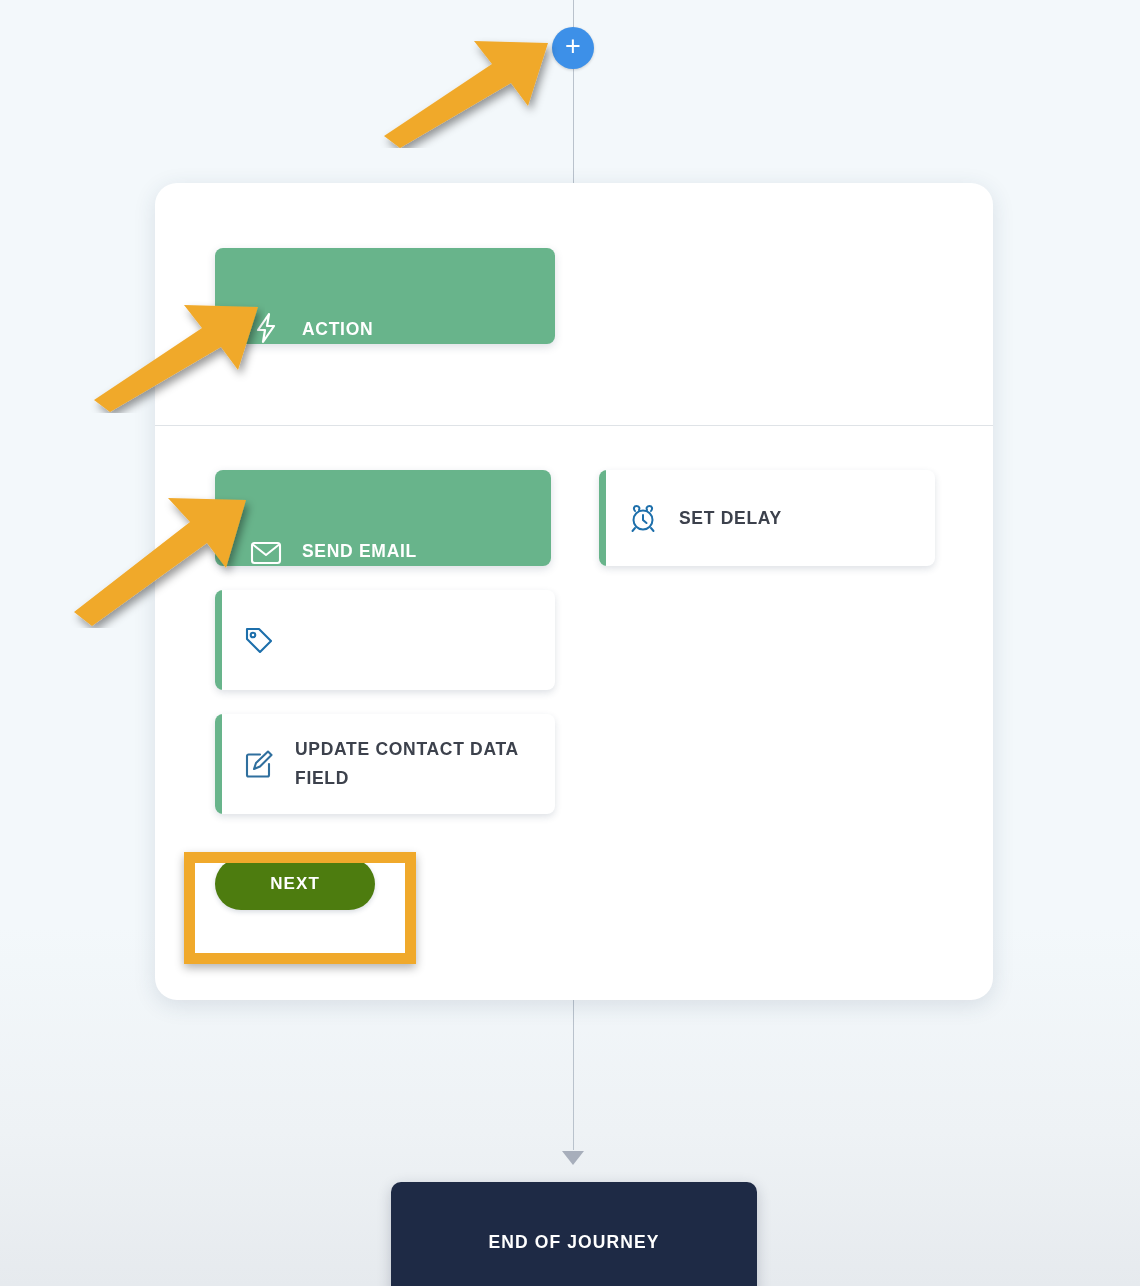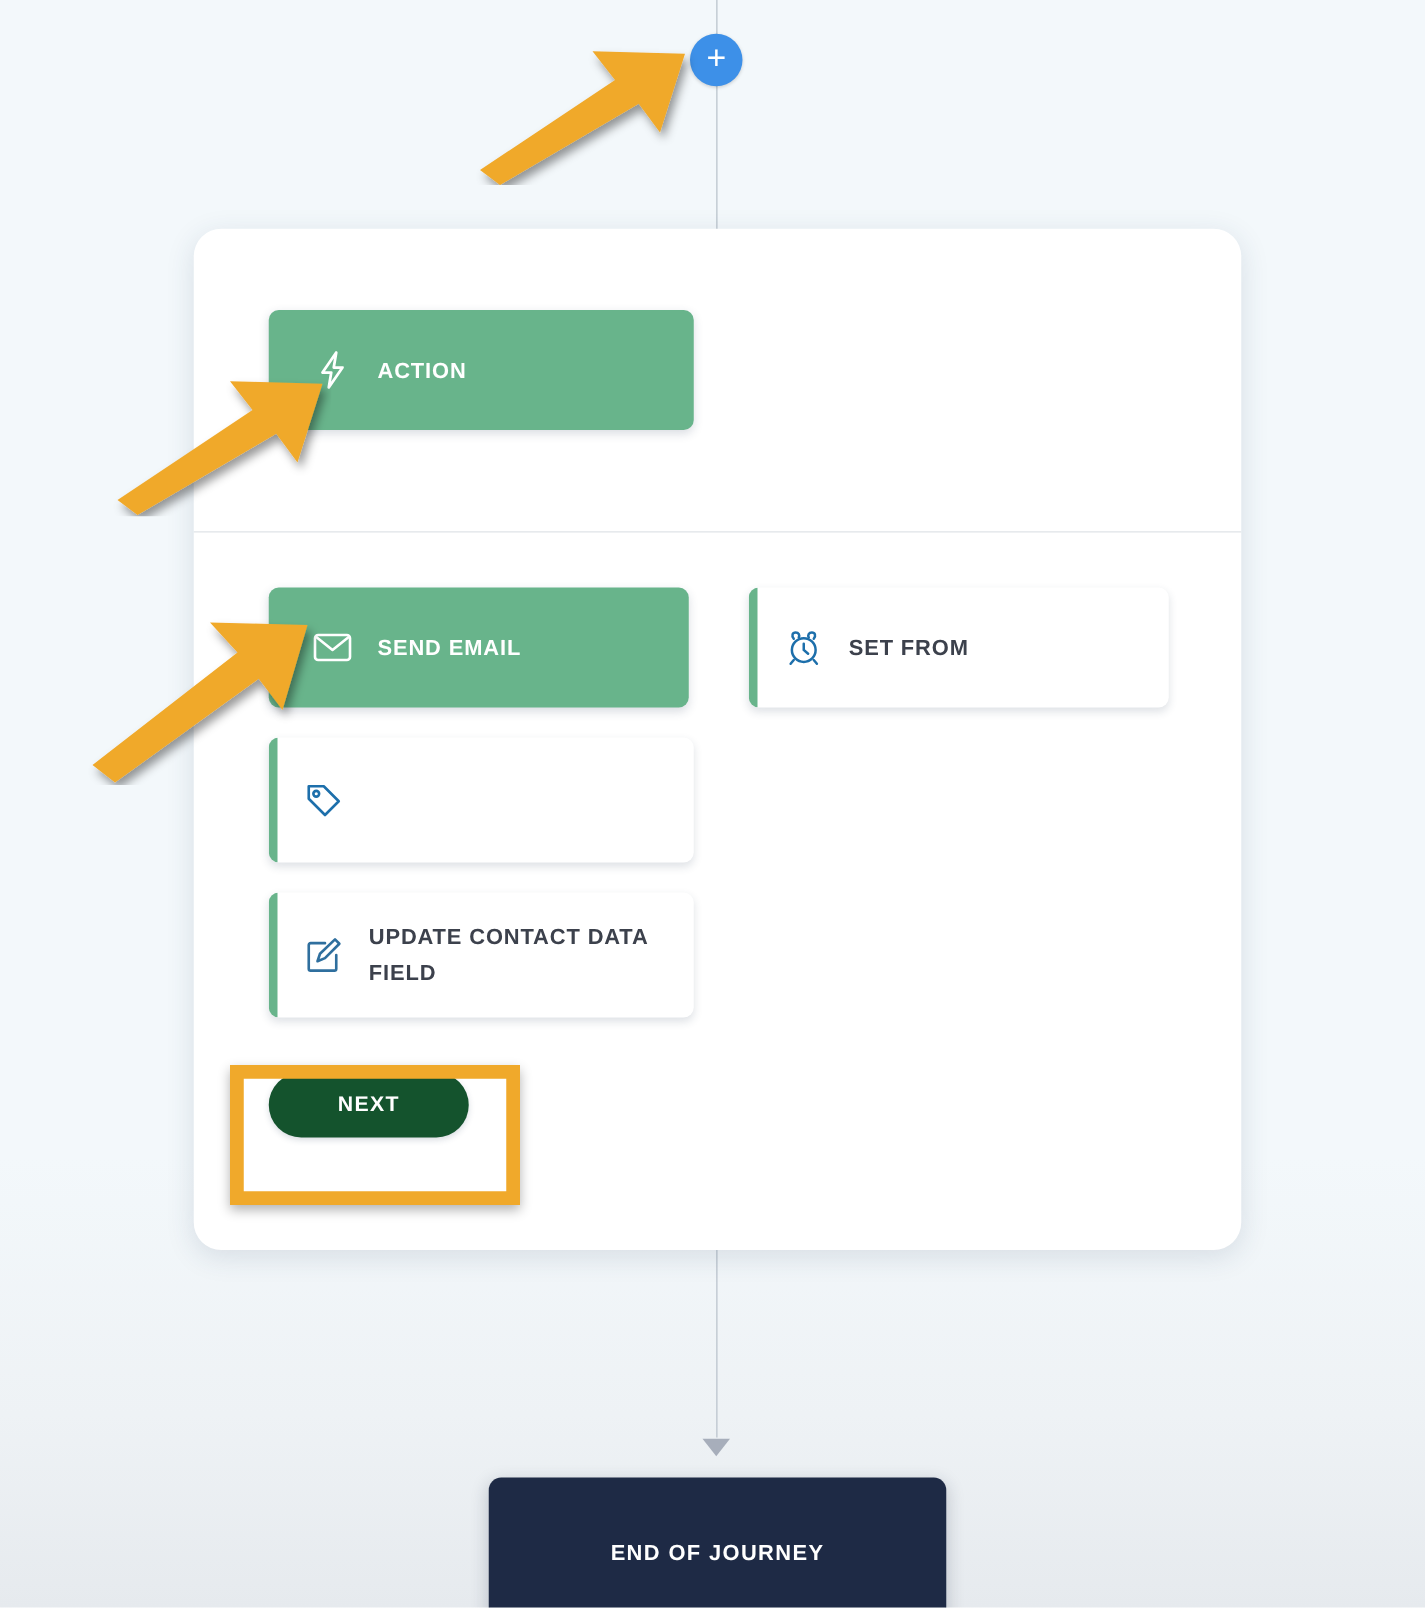--- a/index.html
+++ b/index.html
@@ -142,36 +142,37 @@
     letter-spacing: 0.7px;
     color: #3c414c;
     line-height: 1.65;
     padding-right: 14px;
   }
 
   
   .card.selected {
     background: #68b48b;
     box-shadow: 0 3px 8px rgba(40,60,90,0.17);
+    align-items: flex-end;
   }
   .card.selected .card-label { color: #ffffff; }
   .card.selected .card-icon { margin-left: 15px; }
 
   
   .next-wrap {
     position: absolute;
     left: 60px;
     top: 675px;
   }
   .next-button {
     width: 160px;
     height: 52px;
     border: none;
     border-radius: 26px;
-    background: #14532d;
+    background: #4d7c0f;
     color: #ffffff;
     font-family: "Liberation Sans", sans-serif;
     font-size: 17px;
     font-weight: 700;
     letter-spacing: 1.1px;
     cursor: pointer;
     box-shadow: 0 2px 5px rgba(40,60,90,0.18);
   }
 
   
@@ -259,21 +260,21 @@
         <span class="card-icon">
           <svg width="32" height="32" viewBox="0 0 32 32" fill="none" stroke="#1d6fab" stroke-width="2">
             <circle cx="16" cy="18" r="9.5"></circle>
             <path d="M16 13 V18 L19.5 21" stroke-linecap="round"></path>
             <path d="M8 9 C6 6.5 7 4 9.5 4 C12 4 13 6 12 8" stroke-linecap="round"></path>
             <path d="M24 9 C26 6.5 25 4 22.5 4 C20 4 19 6 20 8" stroke-linecap="round"></path>
             <path d="M8 26 L5.5 29" stroke-linecap="round"></path>
             <path d="M24 26 L26.5 29" stroke-linecap="round"></path>
           </svg>
         </span>
-        <span class="card-label">SET FROM</span>
+        <span class="card-label">SET DELAY</span>
       </div>
 
     </div>
 
     <div class="row">
 
 
       <div class="card tall">
         <span class="stripe stripe-green"></span>
         <span class="card-icon">

